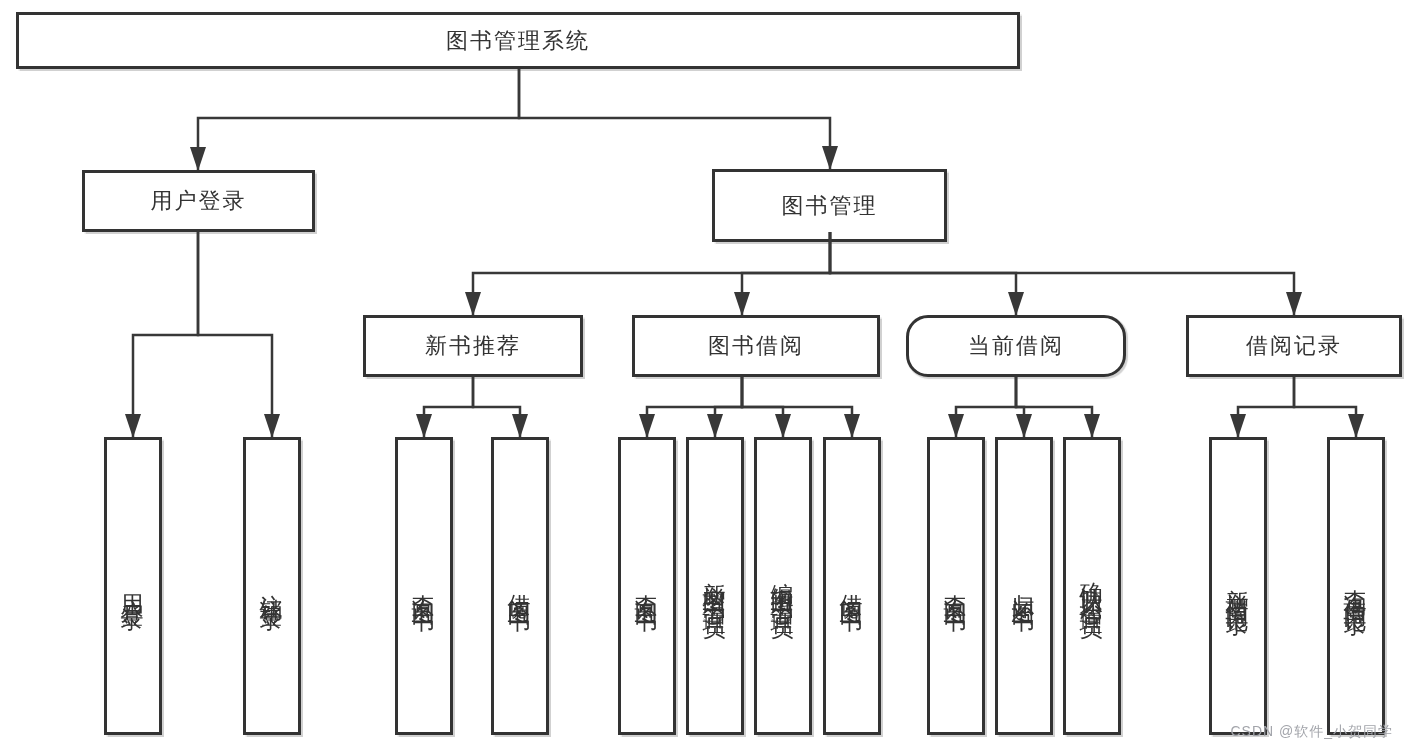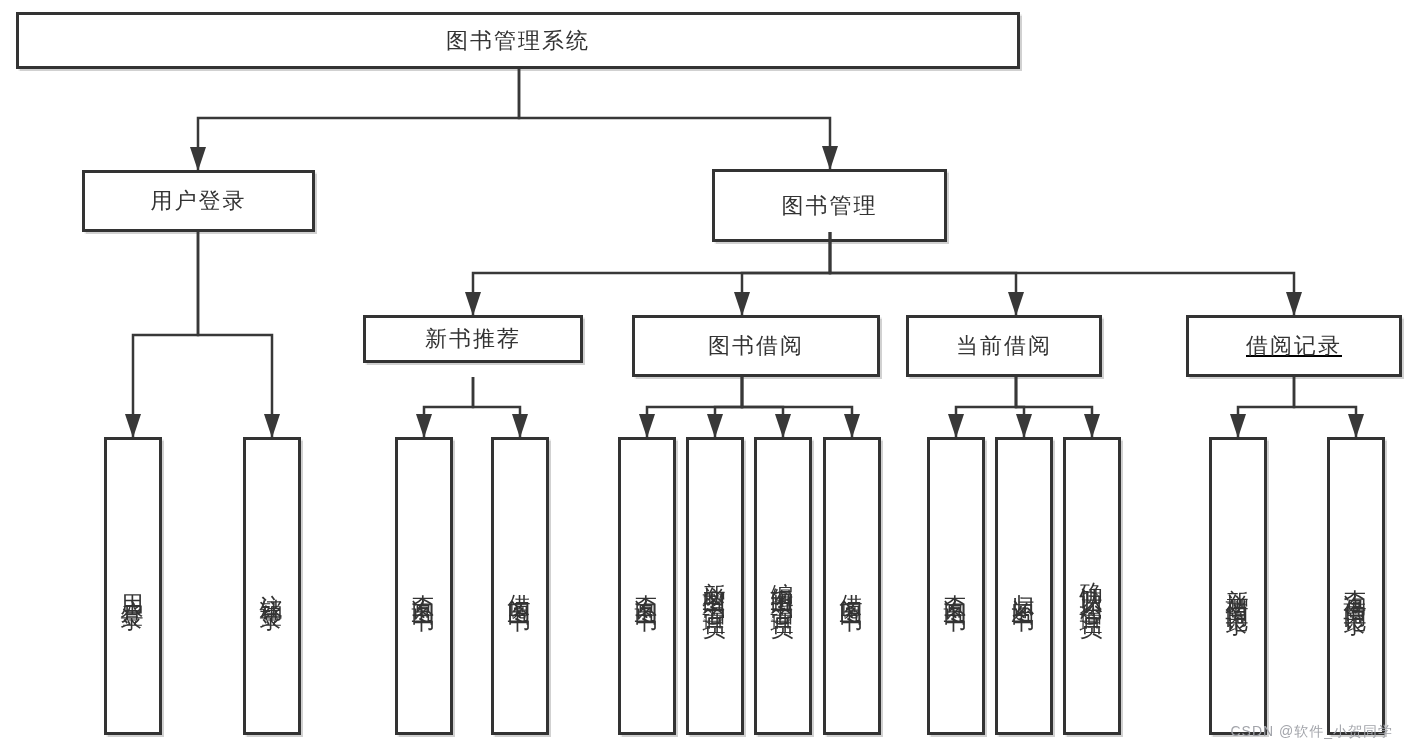--- a/index.html
+++ b/index.html
@@ -99,30 +99,30 @@
   <div id="node-layer">
       <div class="node h" style="left: 16px; top: 12px; width: 1004px; height: 57px;">
         <span class="lbl">图书管理系统</span>
       </div>
       <div class="node h" style="left: 82px; top: 170px; width: 233px; height: 62px;">
         <span class="lbl">用户登录</span>
       </div>
       <div class="node h" style="left: 712px; top: 169px; width: 235px; height: 73px;">
         <span class="lbl">图书管理</span>
       </div>
-      <div class="node h" style="left: 363px; top: 315px; width: 220px; height: 48px;">
+      <div class="node h" style="left: 363px; top: 315px; width: 220px; height: 62px;">
         <span class="lbl">新书推荐</span>
       </div>
       <div class="node h" style="left: 632px; top: 315px; width: 248px; height: 62px;">
         <span class="lbl">图书借阅</span>
       </div>
-      <div class="node h" style="left: 906px; top: 315px; width: 196px; height: 62px;">
+      <div class="node h" style="left: 906px; top: 315px; width: 220px; height: 62px; border-radius: 22px;">
         <span class="lbl">当前借阅</span>
       </div>
-      <div class="node h" style="left: 1186px; top: 315px; width: 216px; height: 62px; text-decoration: underline;">
+      <div class="node h" style="left: 1186px; top: 315px; width: 216px; height: 62px;">
         <span class="lbl">借阅记录</span>
       </div>
       <div class="node v" style="left: 104px; top: 437px; width: 58px; height: 298px;">
         <span class="lbl">用户登录</span>
       </div>
       <div class="node v" style="left: 243px; top: 437px; width: 58px; height: 298px;">
         <span class="lbl">注销登录</span>
       </div>
       <div class="node v" style="left: 395px; top: 437px; width: 58px; height: 298px;">
         <span class="lbl">查询图书</span>

